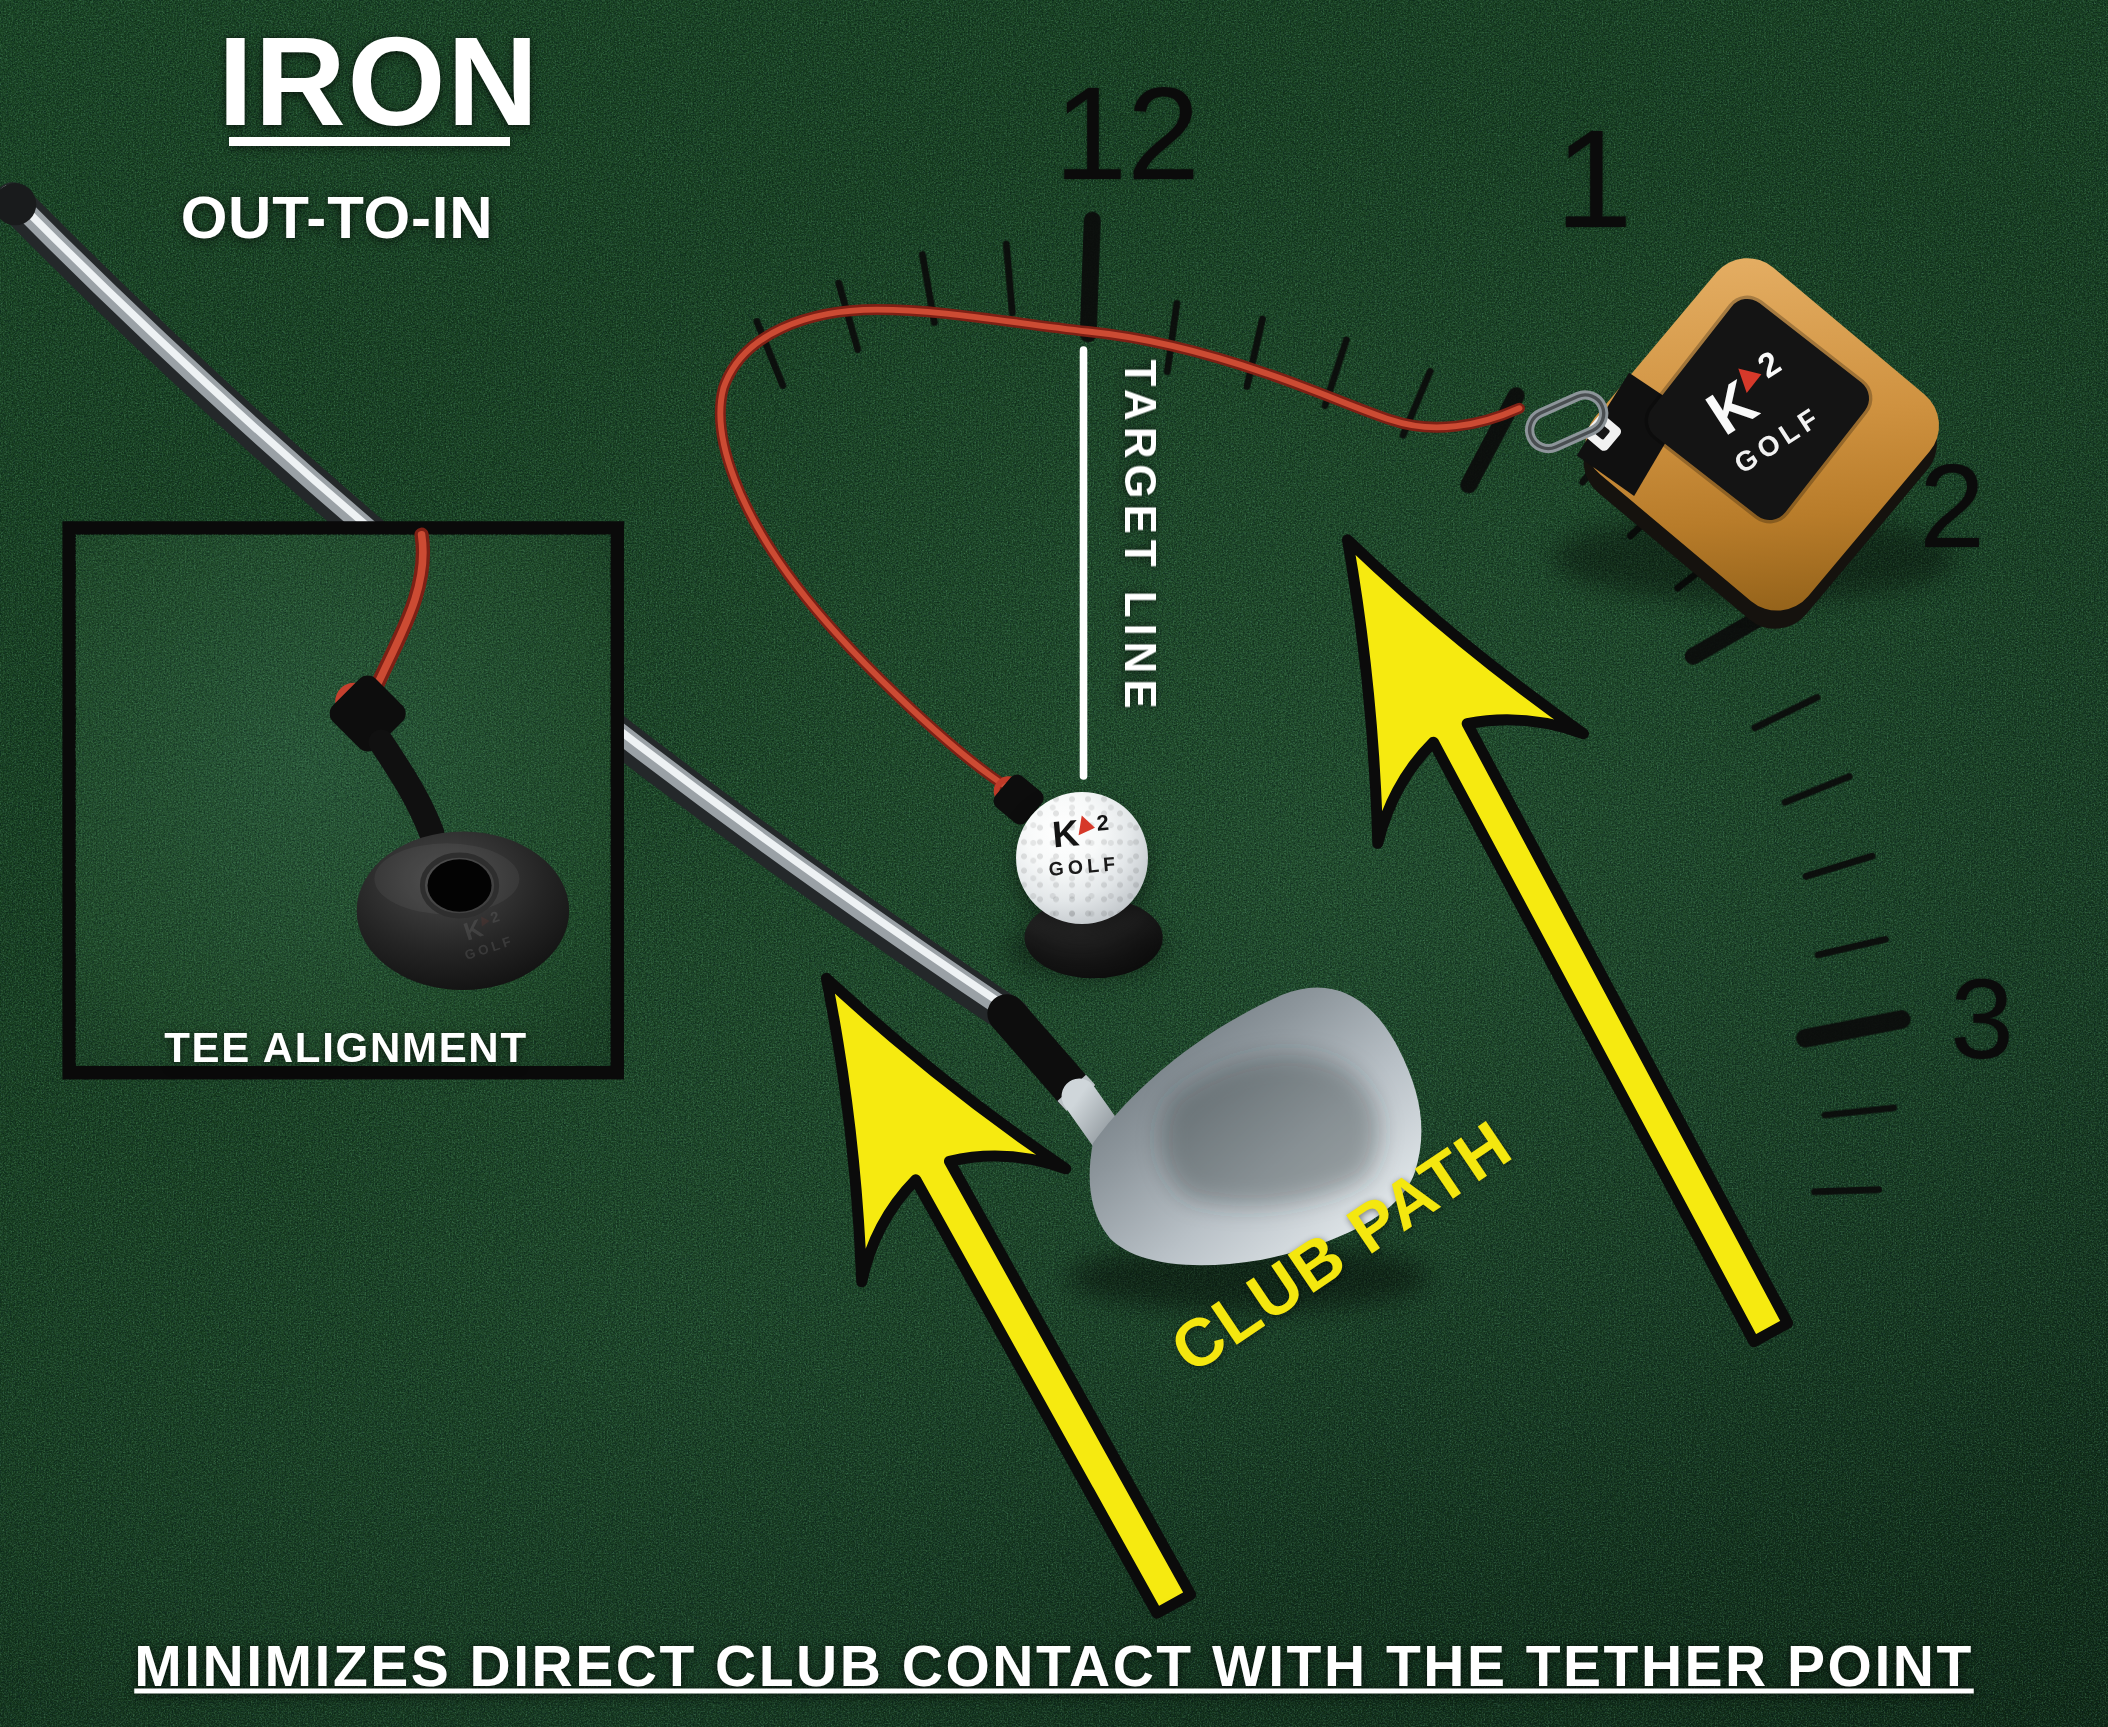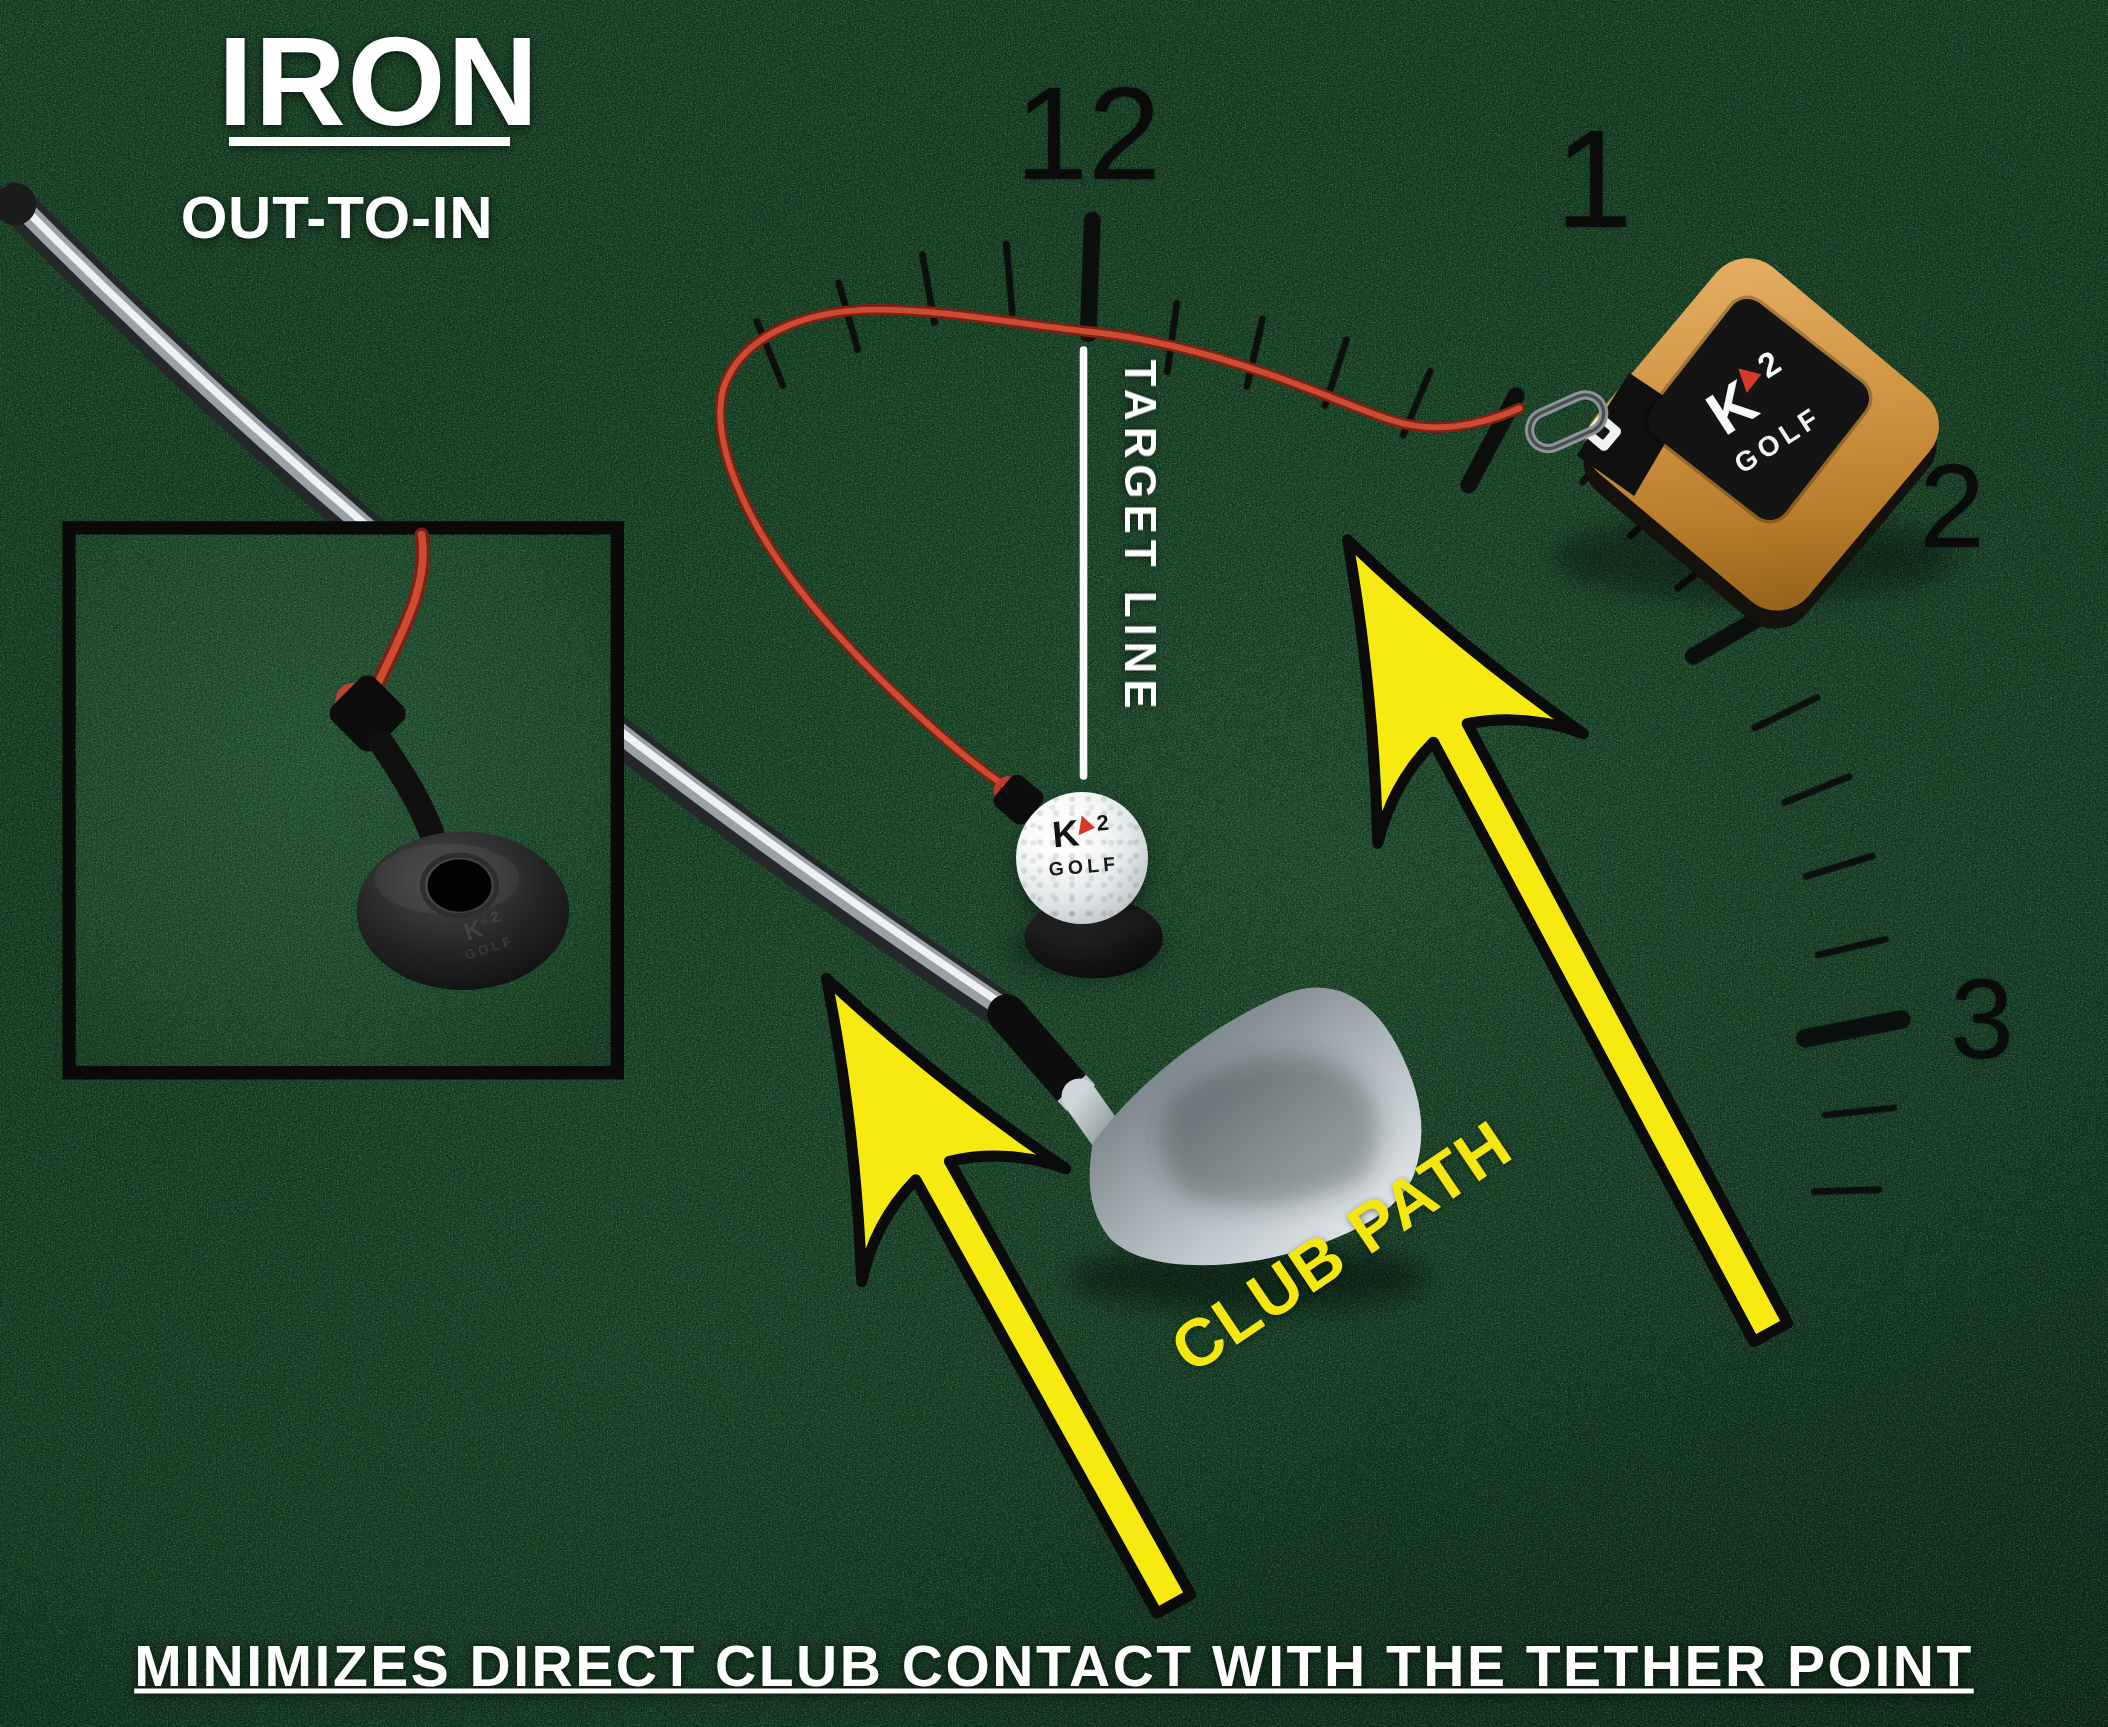--- a/index.html
+++ b/index.html
@@ -15,21 +15,21 @@
   }
   .art{position:absolute;left:0;top:0;}
   .txt{position:absolute;transform:translate(-50%,-50%);white-space:nowrap;line-height:1;}
   .white{color:#fff;text-shadow:0 2.5px 11.8px rgba(0,0,0,.55),0 0 5px rgba(0,0,0,.35);}
   .black{color:#0b0b0b;text-shadow:0 0 2.5px rgba(0,0,0,.45);}
   .t-iron{font-size:126px;font-weight:bold;letter-spacing:1.7px;}
   .t-rule{position:absolute;left:229px;top:137px;width:281px;height:9.3px;background:#fff;
           box-shadow:0 2.5px 8.4px rgba(0,0,0,.5);}
   .t-l2{font-size:60px;font-weight:bold;letter-spacing:0.8px;}
   .t-l3{font-size:84px;font-weight:bold;letter-spacing:3.4px;}
-  .num12{font-size:131px;}
+  .num12{font-size:131px;margin-left:39px;}
   .num1{font-size:139px;}
   .num2{font-size:118px;}
   .num3{font-size:114px;}
   .lbl-bag{font-size:46px;font-weight:bold;letter-spacing:1.7px;}
   .lbl-target{font-size:44px;font-weight:bold;letter-spacing:5.9px;transform:translate(-50%,-50%) rotate(90deg);}
   .lbl-tee{font-size:42px;font-weight:bold;letter-spacing:1.7px;}
   .lbl-club{font-size:67px;font-weight:bold;letter-spacing:1.7px;color:#f4e70f;
             transform:translate(-50%,-50%) rotate(-34deg);
             text-shadow:0 1.7px 6.7px rgba(0,0,0,.45);}
   .caption{font-size:57px;font-weight:bold;letter-spacing:2.5px;}
@@ -276,17 +276,18 @@
   <div class="txt white t-iron" style="left:379px;top:82px;">IRON</div>
   <div class="t-rule"></div>
   <div class="txt white t-l2" style="left:337px;top:218px;">OUT-TO-IN</div>
 
   <div class="txt black num12" style="left:1088px;top:133px;">12</div>
   <div class="txt black num1" style="left:1594px;top:178px;">1</div>
   <div class="txt black num2" style="left:1952px;top:506px;">2</div>
   <div class="txt black num3" style="left:1982px;top:1019px;">3</div>
 
   <div class="txt white lbl-target" style="left:1140px;top:537px;">TARGET LINE</div>
+  <div class="txt white lbl-tee" style="left:346px;top:1048px;">TEE ALIGNMENT</div>
   <div class="txt lbl-club" style="left:1341px;top:1246px;">CLUB PATH</div>
 
   <div class="txt white caption" style="left:1054px;top:1666px;text-decoration:underline;">MINIMIZES DIRECT CLUB CONTACT WITH THE TETHER POINT</div>
 </div>
 
 
 </body></html>

